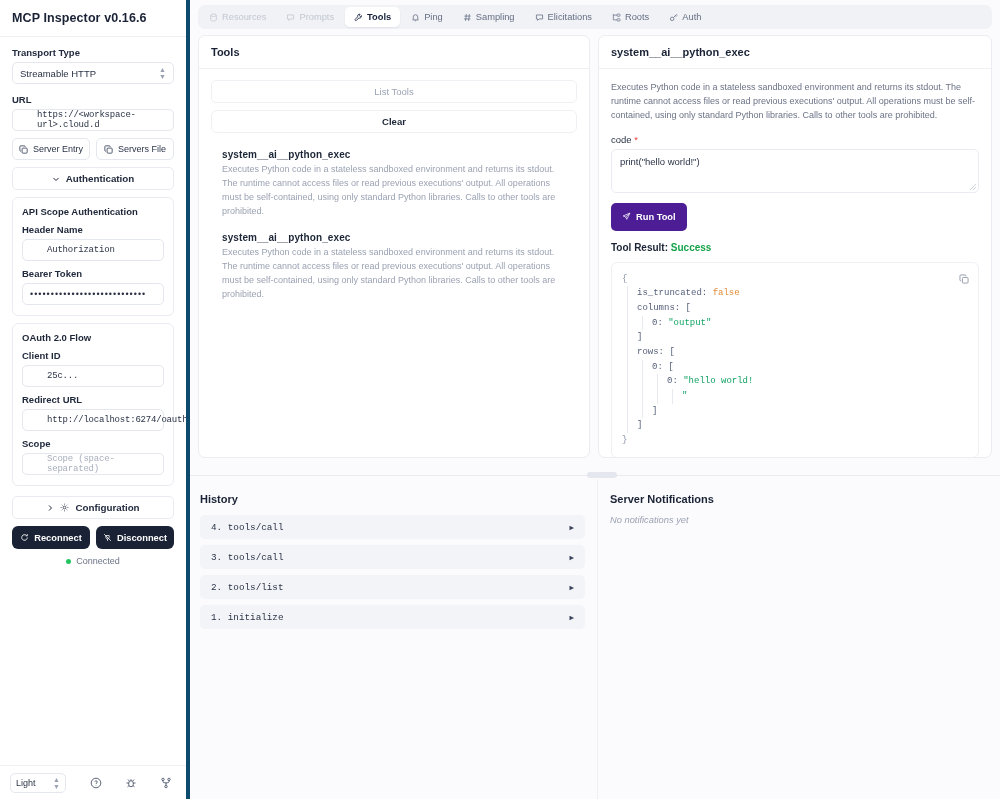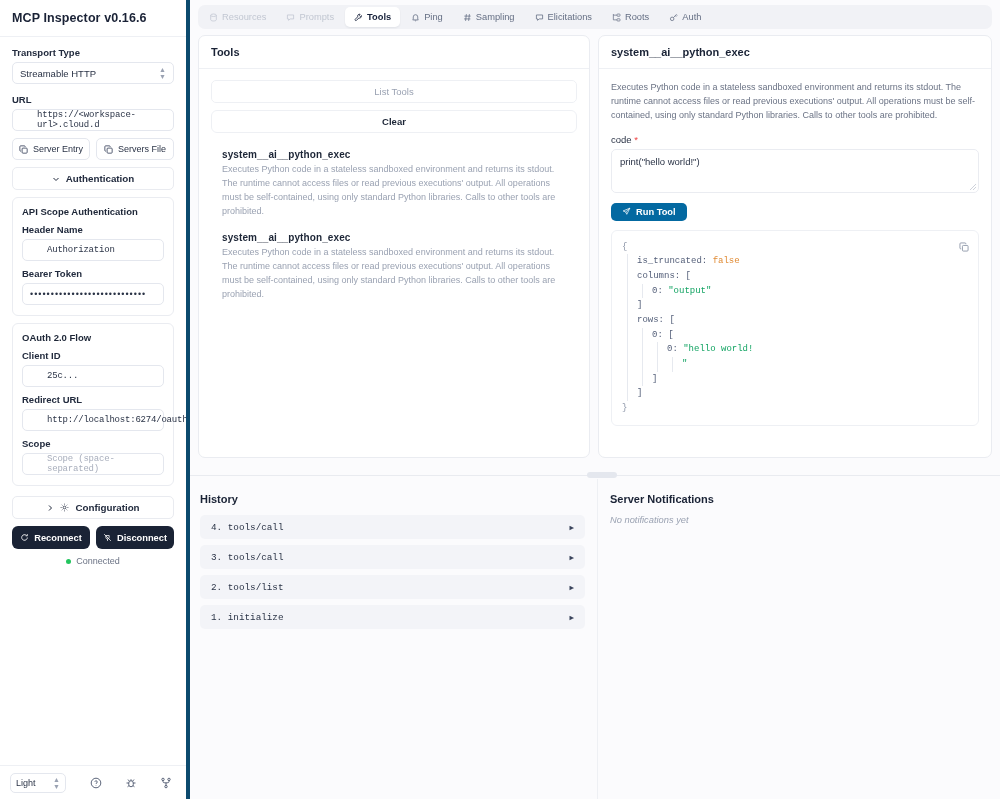--- a/index.html
+++ b/index.html
@@ -122,22 +122,22 @@
   .desc-main { font-size: 9px; line-height: 1.58; color: #6b7385; }
   .req-label { font-size: 9.5px; color: #2a3346; margin: 11px 0 4px 0; font-weight:500; }
   .req-star { color: #ef4444; }
   .code-area {
     width: 100%; height: 44px; border: 1px solid #eaecf1; border-radius: 5px;
     padding: 6px 8px; font-size: 9.5px; color: #2a3346; position: relative;
     font-family: "Liberation Sans", sans-serif;
   }
   .resize-corner { position:absolute; right:2px; bottom:2px; width:6px; height:6px; }
   .btn-run {
-    margin-top: 10px; height: 18px; padding: 0 11px; border-radius: 5px;
-    background: #0369a1; color: #fff; display: inline-flex; align-items: center;
+    margin-top: 10px; height: 28px; padding: 0 11px; border-radius: 5px;
+    background: #4c1d95; color: #fff; display: inline-flex; align-items: center;
     gap: 5px; font-size: 9.3px; font-weight: bold;
   }
   .result-line { margin-top: 11px; font-size: 10px; font-weight: bold; color: #1a2336; }
   .ok { color: #16a34a; }
   .json-box {
     margin-top: 9px; border: 1px solid #eef0f4; border-radius: 6px;
     padding: 9px 10px; position: relative; background: #fff;
   }
   .json { font-family: "Liberation Mono", monospace; font-size: 9px; line-height: 1.63; color: #4b5costume; color:#4a5costume; }
   .jline { white-space: pre; color: #55607a; position: relative; }
@@ -424,20 +424,24 @@
           </div>
 
           <div class="btn-run">
             <svg width="9" height="9" viewBox="0 0 16 16" fill="none" stroke="#fff" stroke-width="1.3">
                 <path d="M14 2L2 7l4.6 1.9L8.5 13z"></path>
                 <path d="M6.6 8.9L14 2"></path>
               </svg>
             <span>Run Tool</span>
           </div>
 
+          <div class="result-line">
+            <span>Tool Result:</span>
+            <span class="ok">Success</span>
+          </div>
 
           <div class="json-box">
             <span class="copy-btn">
               <svg width="10" height="10" viewBox="0 0 16 16" fill="none" stroke="#8a93a6" stroke-width="1.4">
                   <rect x="5.5" y="5.5" width="9" height="9" rx="1.5"></rect>
                   <path d="M11 3.5V3a1.5 1.5 0 0 0-1.5-1.5H3A1.5 1.5 0 0 0 1.5 3v6.5A1.5 1.5 0 0 0 3 11h.5"></path>
                 </svg>
             </span>
             <div class="json" id="json-render">
                 <div class="jline" style="padding-left: 0px;"><span class="p">{</span></div>

